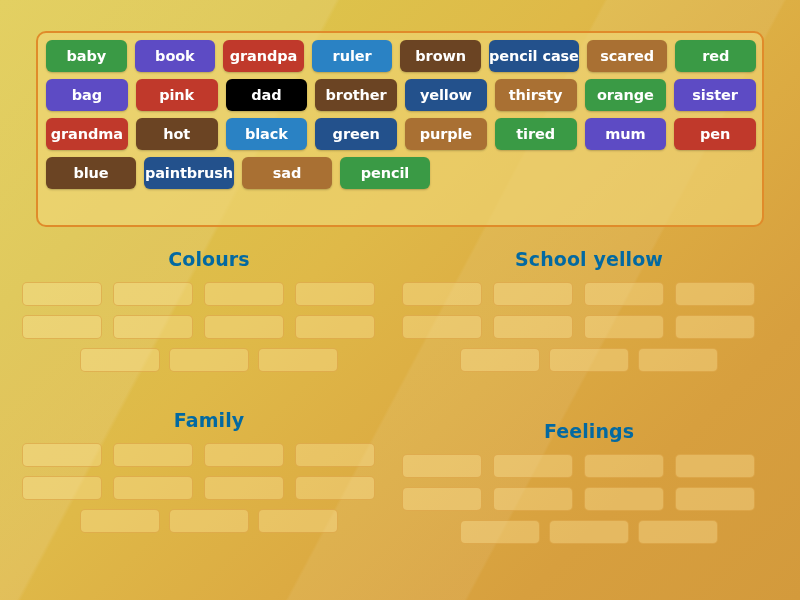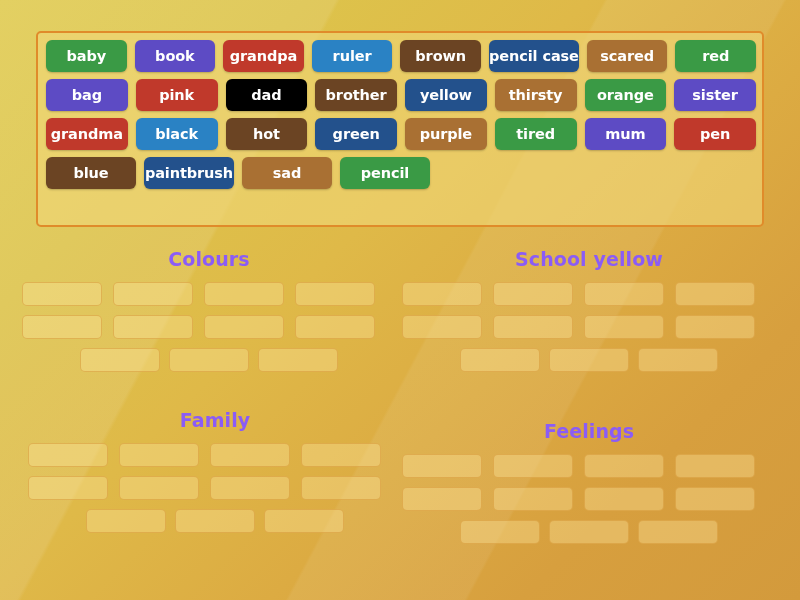--- a/index.html
+++ b/index.html
@@ -26,21 +26,21 @@
   
   #word-bank {
     position: absolute;
     left: 36px;
     top: 31px;
     width: 728px;
     height: 196px;
     box-sizing: border-box;
     background: rgba(240, 214, 120, 0.62);
     border: 2px solid #e08b2a;
-    border-radius: 5px;
+    border-radius: 10px;
     padding: 7px 6px 6px 6px;
   }
   .bank-row {
     display: flex;
     gap: 8px;
     margin-bottom: 7px;
     padding-left: 2px;
   }
   .bank-row:last-child { margin-bottom: 0; }
 
@@ -61,28 +61,28 @@
     user-select: none;
   }
 
   
   .category {
     position: absolute;
     width: 374px;
   }
   #cat-colours       { left: 22px;  top: 248px; }
   #cat-school-things { left: 402px; top: 248px; }
-  #cat-family        { left: 28px;  top: 409px; }
+  #cat-family        { left: 22px;  top: 409px; }
   #cat-feelings      { left: 402px; top: 420px; }
 
   .cat-title {
     text-align: center;
     font-size: 19px;
     font-weight: bold;
-    color: #8b5cf6;
+    color: #0369a1;
     margin: 0 0 12px 0;
     letter-spacing: 0.1px;
   }
 
   .slot-row {
     display: flex;
     gap: 11px;
     margin-bottom: 9px;
     justify-content: flex-start;
   }
@@ -121,22 +121,22 @@
       <div class="tile" style="background: rgb(192, 57, 43); width: 90px;">pink</div>
       <div class="tile" style="background: #000000; width: 90px;">dad</div>
       <div class="tile" style="background: rgb(107, 68, 35); width: 90px;">brother</div>
       <div class="tile" style="background: rgb(35, 81, 140); width: 90px;">yellow</div>
       <div class="tile" style="background: rgb(169, 112, 51); width: 90px;">thirsty</div>
       <div class="tile" style="background: rgb(58, 154, 69); width: 90px;">orange</div>
       <div class="tile" style="background: rgb(93, 75, 196); width: 90px;">sister</div>
     </div>
     <div class="bank-row">
       <div class="tile" style="background: rgb(192, 57, 43); width: 90px;">grandma</div>
+      <div class="tile" style="background: rgb(107, 68, 35); width: 90px;">hot</div>
       <div class="tile" style="background: rgb(42, 130, 196); width: 90px;">black</div>
-      <div class="tile" style="background: rgb(107, 68, 35); width: 90px;">hot</div>
       <div class="tile" style="background: rgb(35, 81, 140); width: 90px;">green</div>
       <div class="tile" style="background: rgb(169, 112, 51); width: 90px;">purple</div>
       <div class="tile" style="background: rgb(58, 154, 69); width: 90px;">tired</div>
       <div class="tile" style="background: rgb(93, 75, 196); width: 90px;">mum</div>
       <div class="tile" style="background: rgb(192, 57, 43); width: 90px;">pen</div>
     </div>
     <div class="bank-row">
       <div class="tile" style="background: rgb(107, 68, 35); width: 90px;">blue</div>
       <div class="tile" style="background: rgb(35, 81, 140); width: 90px;">paintbrush</div>
       <div class="tile" style="background: rgb(169, 112, 51); width: 90px;">sad</div>

